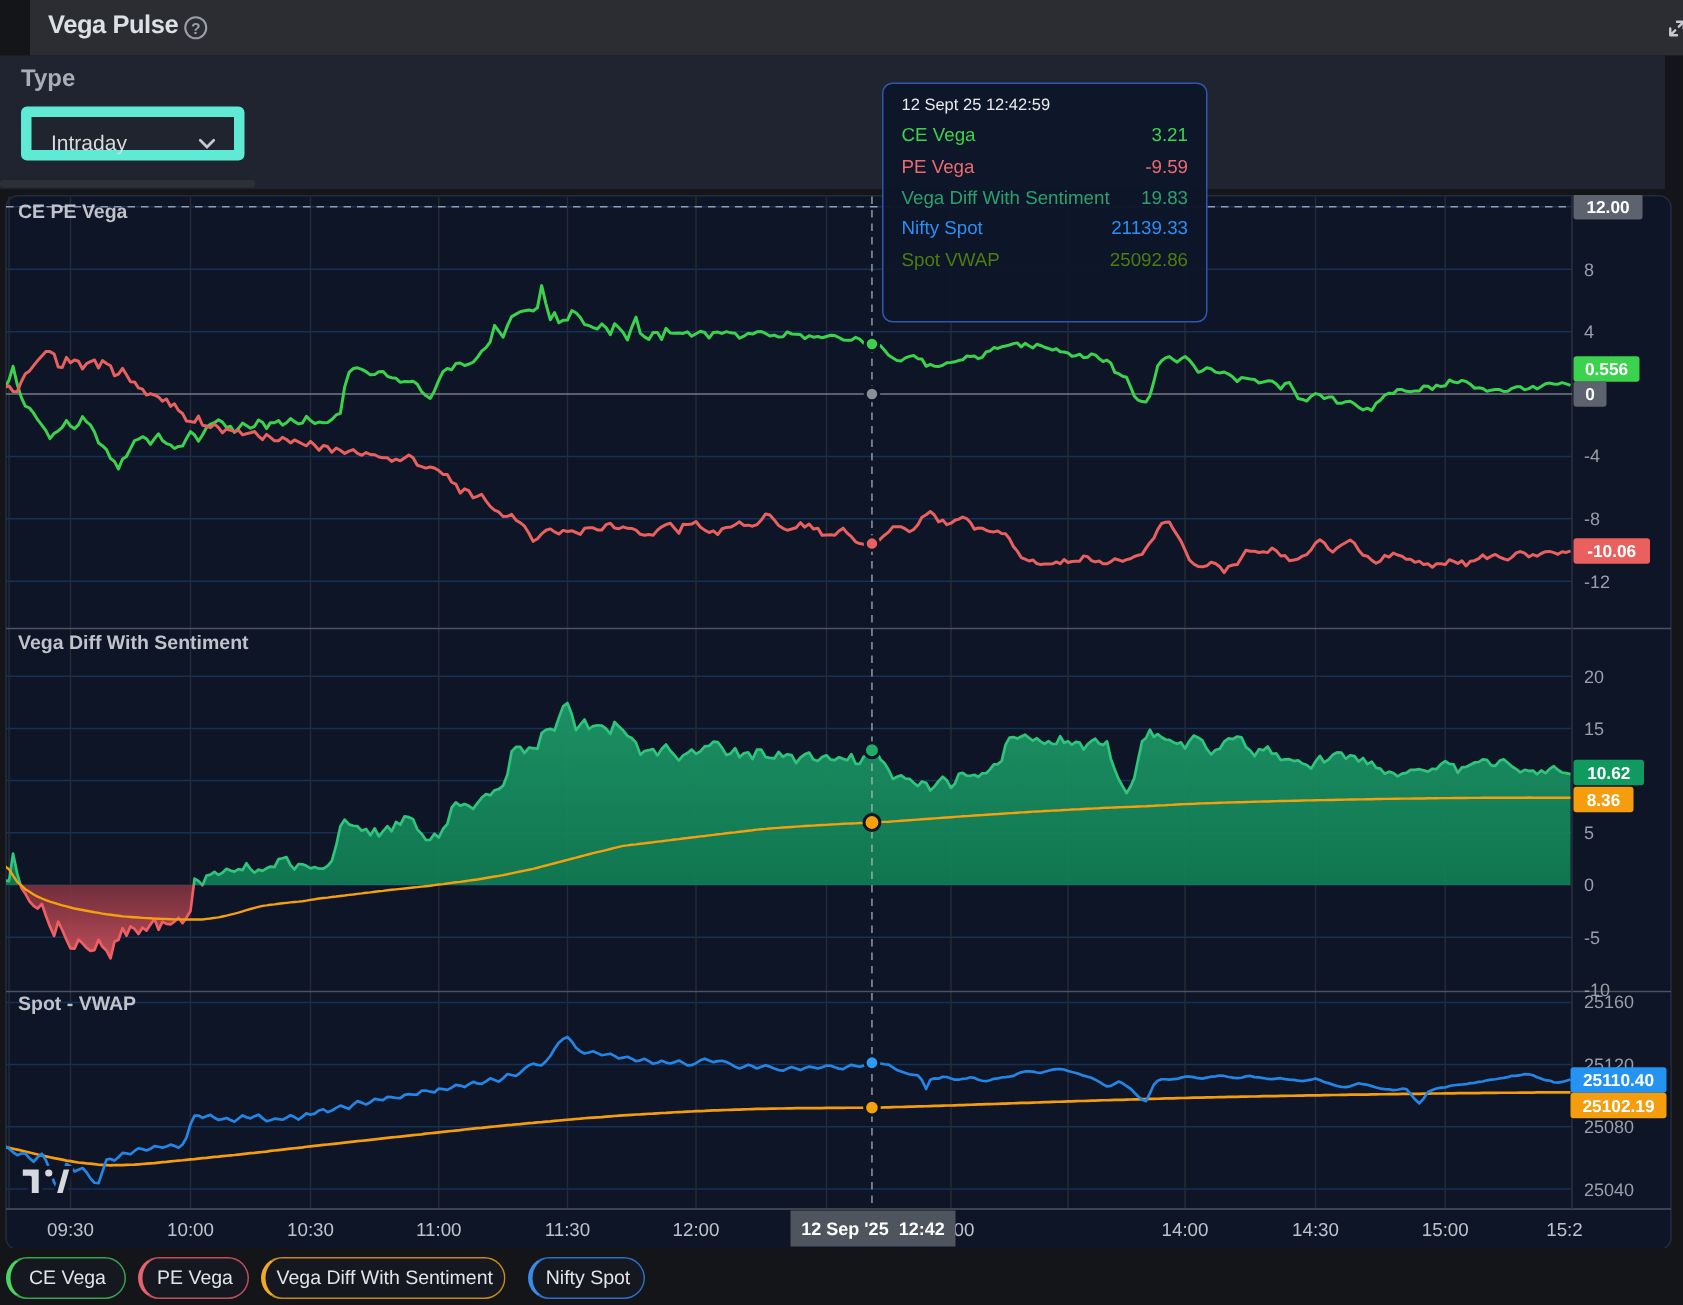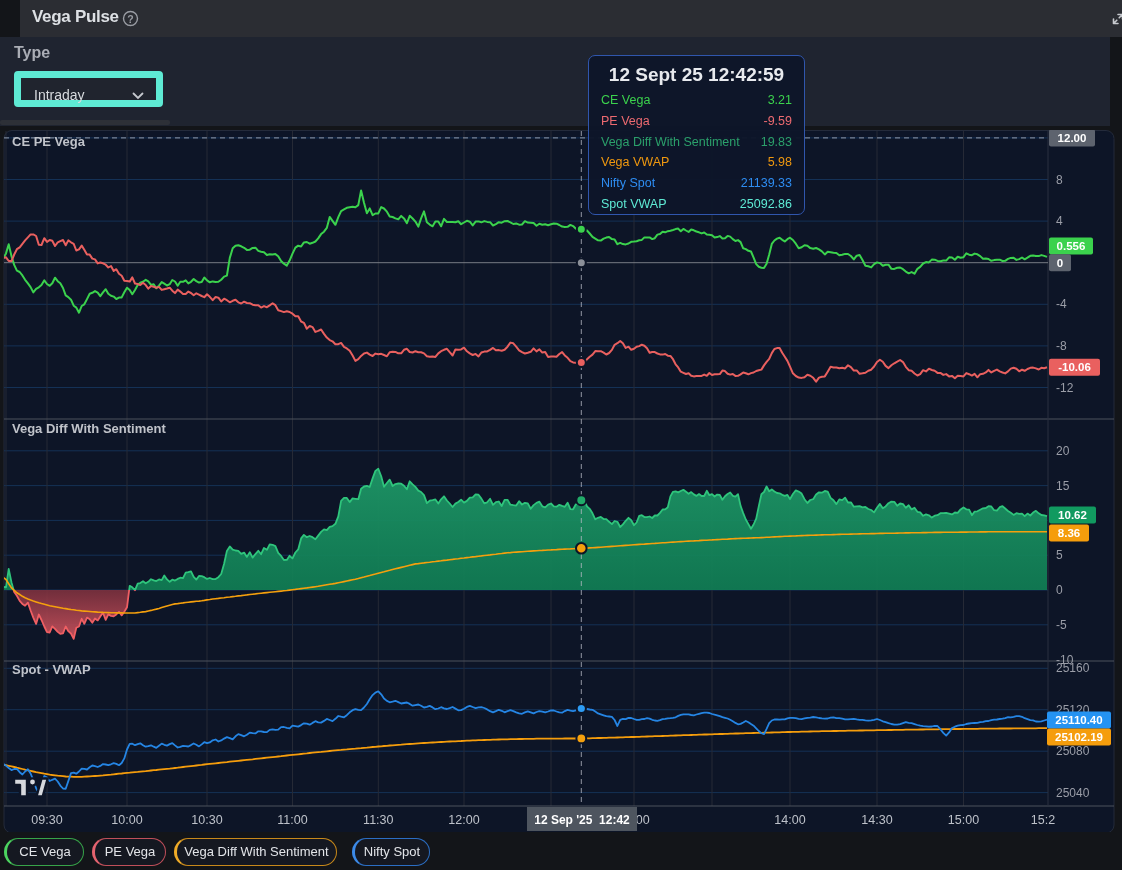--- a/index.html
+++ b/index.html
@@ -3,21 +3,21 @@
 <style>
 * { margin:0; padding:0; box-sizing:border-box; }
 html,body { width:1122px; height:870px; background:#131519; font-family:"Liberation Sans", sans-serif; overflow:hidden; }
 #topbar { position:absolute; left:0; top:0; width:1122px; height:37px; background:#2b2d33;margin-left:20px; }
 #title { position:absolute; left:12px; top:7px; font-size:17px; font-weight:bold; letter-spacing:-0.3px; color:#dde0e4; }
 #ctrlcard { position:absolute; left:0; top:37px; width:1110px; height:89px; background:#1f2430; }
 #scrollthumb { position:absolute; left:0; top:120px; width:170px; height:5px; background:#2d3037; border-radius:2px; }
 #typelbl { position:absolute; left:14px; top:44px; font-size:16px; font-weight:bold; color:#aaadb5; }
 #typesel { position:absolute; left:14px; top:71px; width:149px; height:36px; background:#20242e; border:7px solid #5eead4; border-radius:4px; color:#d7dade; font-size:14px; line-height:34px; padding-left:13px; }
 #tooltip { position:absolute; left:588px; top:55px; width:217px; height:160px; background:rgba(13,22,41,0.97); border:1px solid #3056ad; border-radius:7px; padding:8px 12px 6px 12px; }
-#tooltip .tt { font-size:19px; font-weight:bold; color:#e8eaee; margin-bottom:4px;text-align:center; }
+#tooltip .tt { font-size:11px; font-weight:normal; color:#e8eaee; margin-bottom:4px; }
 #tooltip .row { display:flex; justify-content:space-between; font-size:12.5px; height:20.8px; line-height:20.8px; }
 #tooltip .row b { font-weight:normal; }
 #legend { position:absolute; left:0px; top:838px; height:28px; }
 .pill { position:absolute; top:0; height:28px; border-radius:14px; background:#151821; color:#e2e4e8; font-size:13px; line-height:26px; text-align:center; }
 </style></head>
 <body>
 <svg width="1122" height="702" viewBox="0 130 1122 702" style="position:absolute;left:0;top:130px;">
 <defs>
 <clipPath id="plotclip">
         <rect x="4" y="131" width="1044" height="675"></rect>
@@ -174,29 +174,25 @@
       <b>3.21</b>
     </div>
   <div class="row" style="color:#ed6a70;">
       <span>PE Vega</span>
       <b>-9.59</b>
     </div>
   <div class="row" style="color:#2ba06b;">
       <span>Vega Diff With Sentiment</span>
       <b>19.83</b>
     </div>
-  <div class="row" style="color:#f0980f;">
-      <span>Vega VWAP</span>
-      <b>5.98</b>
-    </div>
   <div class="row" style="color:#2e8df2;">
       <span>Nifty Spot</span>
       <b>21139.33</b>
     </div>
-  <div class="row" style="color:#5eead4;">
+  <div class="row" style="color:#4d7c0f;">
       <span>Spot VWAP</span>
       <b>25092.86</b>
     </div>
 </div>
 <div id="legend">
   <div class="pill" style="left:4px;width:80px;border:1.3px solid #37a449;border-left:3px solid #4cd45f;">CE Vega</div>
   <div class="pill" style="left:92px;width:74px;border:1.3px solid #c04f5a;border-left:3px solid #e4636f;">PE Vega</div>
   <div class="pill" style="left:174px;width:163px;border:1.3px solid #c8891a;border-left:3px solid #efab27;">Vega Diff With Sentiment</div>
   <div class="pill" style="left:352px;width:78px;border:1.3px solid #2b6ec4;border-left:3px solid #3c8ae8;">Nifty Spot</div>
 </div>

